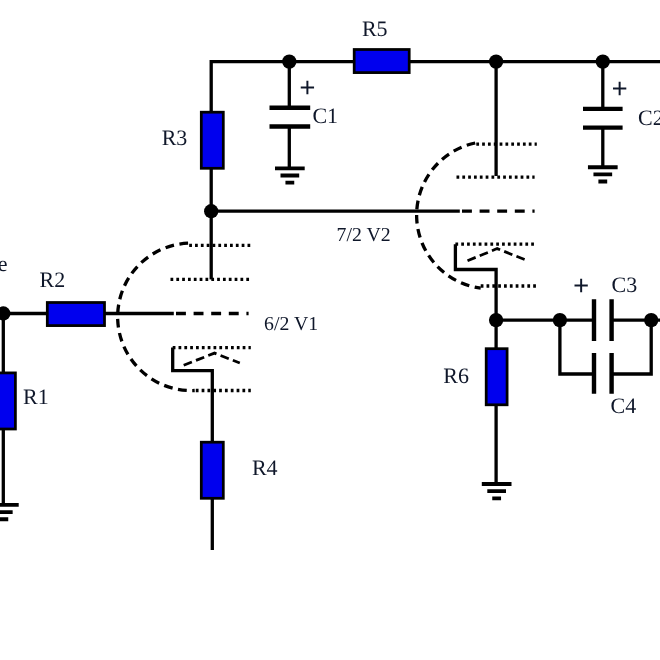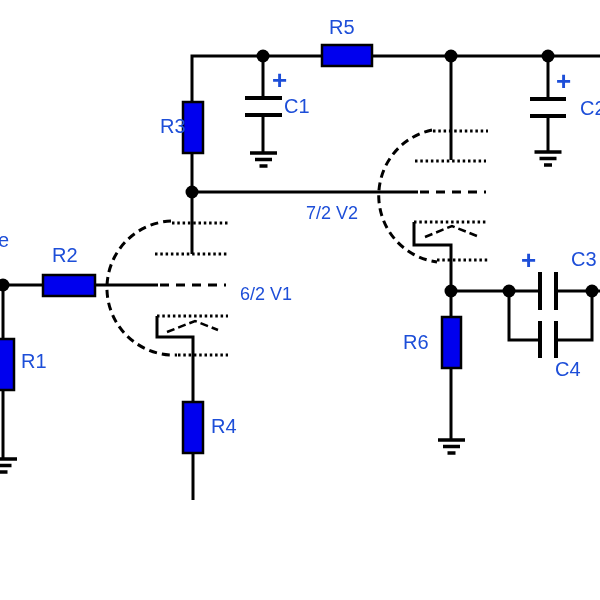--- a/index.html
+++ b/index.html
@@ -1,19 +1,19 @@
 <!DOCTYPE html>
 <html style="--resistor-fill: #0000ee; --line: #000000; --bg: #ffffff;"><head>
 <meta charset="utf-8">
 <style>
   html,body{margin:0;padding:0;}
   .stage{
     position:relative;width:600px;height:500px;
     background:var(--bg,#fff);overflow:hidden;
-    font-family:Liberation Sans, sans-serif;color:#1d4ed8;
+    font-family:Liberation Serif, serif;color:#0f172a;
   }
   svg{position:absolute;left:0;top:0;}
   .wire{stroke:var(--line,#000);stroke-width:3;fill:none;}
   .plate{stroke:var(--line,#000);stroke-width:4;fill:none;}
   .res{fill:var(--resistor-fill,#0000ee);stroke:var(--line,#000);stroke-width:2.5;}
   .dot{fill:var(--line,#000);stroke:none;}
   .dotline{stroke:var(--line,#000);stroke-width:3;fill:none;stroke-dasharray:2.5 2.8;}
   .gridline{stroke:var(--line,#000);stroke-width:3;fill:none;stroke-dasharray:9 7;}
   .arc{stroke:var(--line,#000);stroke-width:3;fill:none;stroke-dasharray:8 5;}
   .chev{stroke:var(--line,#000);stroke-width:2.5;fill:none;stroke-dasharray:8 4;}
@@ -106,29 +106,29 @@
     <circle class="dot" cx="548" cy="56" r="6.5"></circle>
     <circle class="dot" cx="192" cy="192" r="6.5"></circle>
     <circle class="dot" cx="451" cy="291" r="6.5"></circle>
     <circle class="dot" cx="509" cy="291" r="6.5"></circle>
     <circle class="dot" cx="592" cy="291" r="6.5"></circle>
   </svg>
 
   <div class="lbl" style="left:329px;top:17px;">R5</div>
   <div class="lbl" style="left:284px;top:96px;text-align:right;">C1</div>
   <div class="lbl" style="left:580px;top:98px;">C2</div>
-  <div class="lbl" style="left:160px;top:116px;">R3</div>
+  <div class="lbl" style="left:147px;top:116px;">R3</div>
   <div class="lbl lbl-sm" style="left:306px;top:204px;">7/2 V2</div>
   <div class="lbl lbl-sm" style="left:240px;top:285px;">6/2 V1</div>
-  <div class="lbl" style="left:52px;top:245px;">R2</div>
+  <div class="lbl" style="left:36px;top:245px;">R2</div>
   <div class="lbl" style="left:-2px;top:230px;">e</div>
   <div class="lbl" style="left:21px;top:351px;text-align:right;">R1</div>
-  <div class="lbl" style="left:211px;top:416px;">R4</div>
+  <div class="lbl" style="left:229px;top:416px;">R4</div>
   <div class="lbl" style="left:403px;top:332px;">R6</div>
-  <div class="lbl" style="left:571px;top:249px;">C3</div>
+  <div class="lbl" style="left:556px;top:249px;">C3</div>
   <div class="lbl" style="left:555px;top:359px;">C4</div>
 
   <div class="plus" style="left:272px;top:67px;">+</div>
   <div class="plus" style="left:556px;top:68px;">+</div>
   <div class="plus" style="left:521px;top:247px;">+</div>
 
 
 </div>
 
 </body></html>

